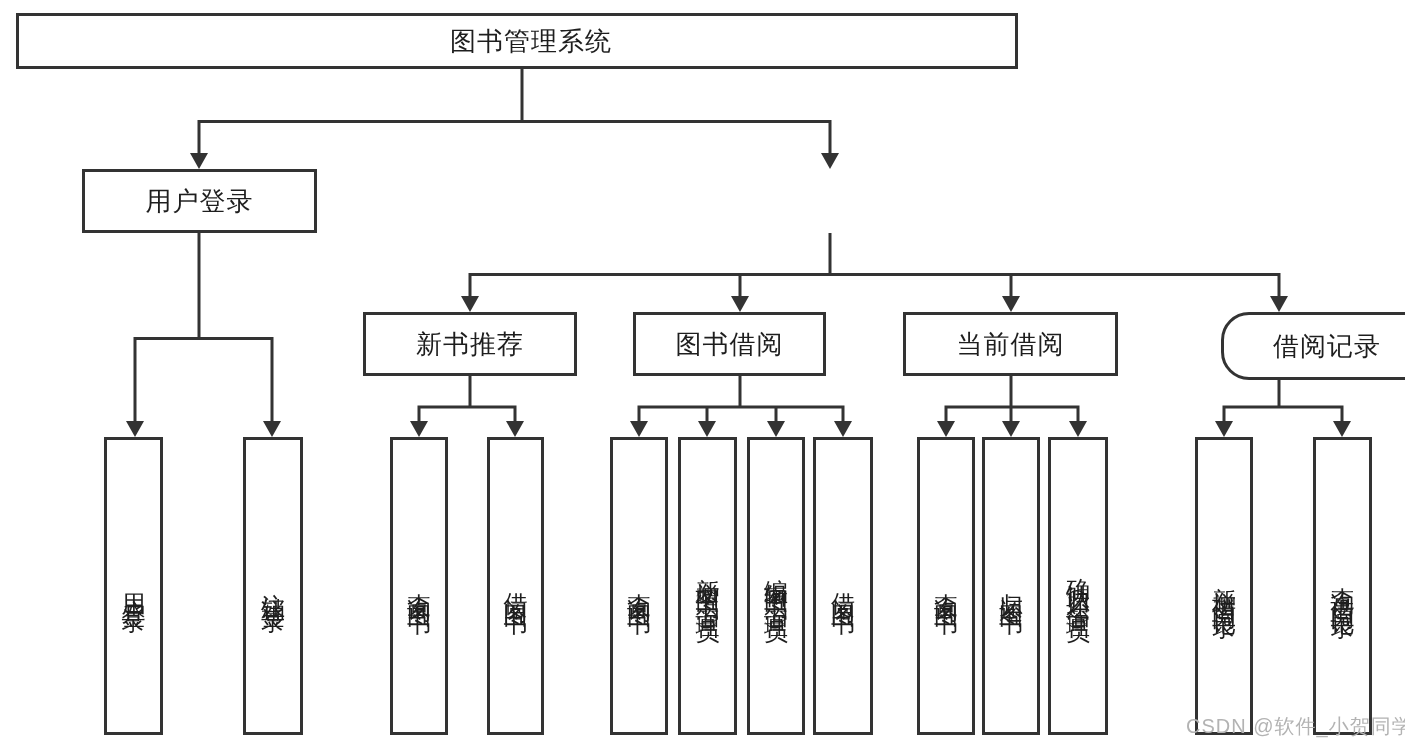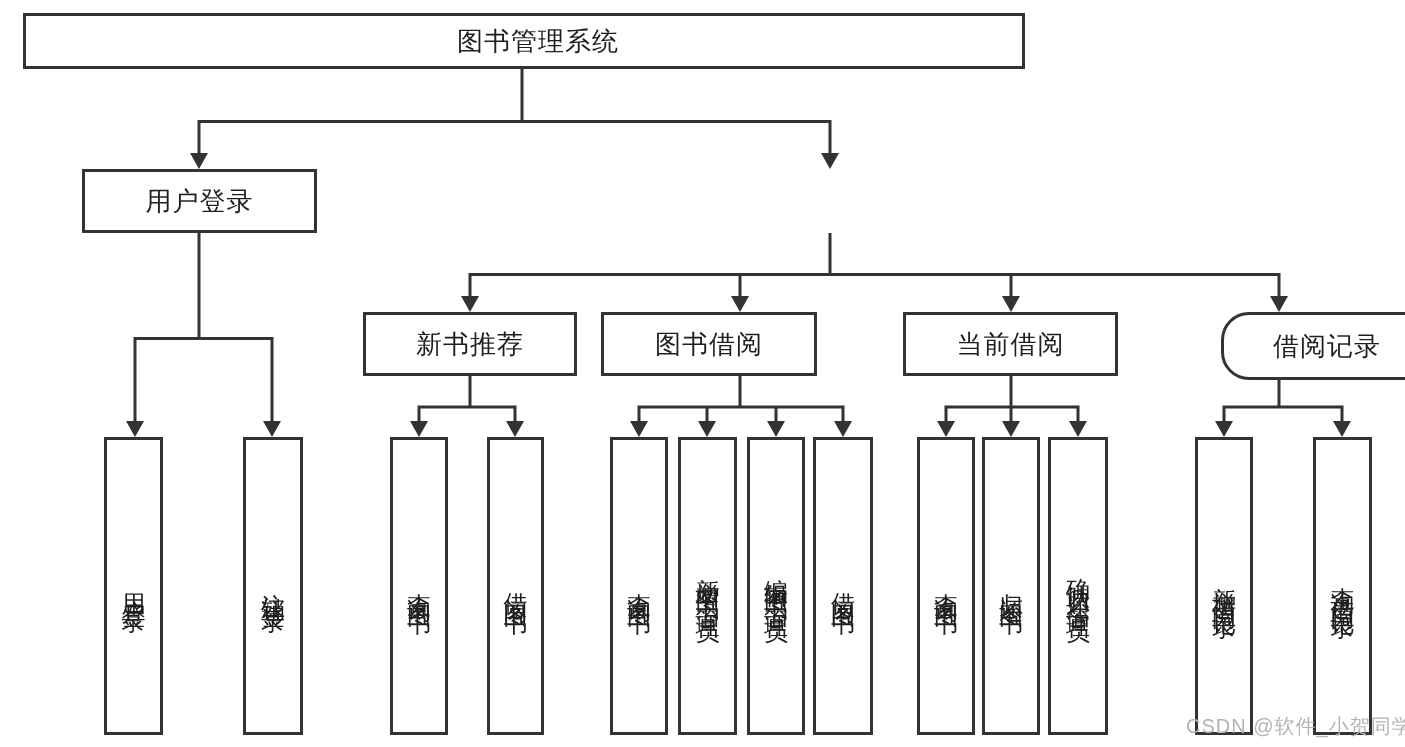--- a/index.html
+++ b/index.html
@@ -49,25 +49,25 @@
     position: absolute;
     left: 1186px;
     top: 713px;
     font-size: 20px;
     color: #b3b3b3;
     letter-spacing: 1px;
     white-space: nowrap;
     z-index: 3;
   }
   
-  .n-root            { left: 23px;   top: 13px;  width: 1002px; height: 56px; padding-left: 28px; }
+  .n-root            { left: 16px;   top: 13px;  width: 1002px; height: 56px; padding-left: 28px; }
   .n-user-login      { left: 82px;   top: 169px; width: 235px;  height: 64px; }
   .n-book-mgmt       { left: 712px;  top: 169px; width: 235px;  height: 64px; }
   .n-new-books       { left: 363px;  top: 312px; width: 214px;  height: 64px; text-align: center; }
-  .n-book-borrow     { left: 601px;  top: 312px; width: 216px;  height: 64px; }
+  .n-book-borrow     { left: 633px;  top: 312px; width: 193px;  height: 64px; }
   .n-current-borrow  { left: 903px;  top: 312px; width: 215px;  height: 64px; }
   .n-borrow-records  { left: 1221px; top: 312px; width: 212px;  height: 68px; border-radius: 28px; }
   
   .n-leaf-login      { left: 104px;  width: 59px; }
   .n-leaf-logout     { left: 243px;  width: 60px; }
   .n-leaf-nb-query   { left: 390px;  width: 58px; }
   .n-leaf-nb-borrow  { left: 487px;  width: 57px; }
   .n-leaf-bb-query   { left: 610px;  width: 58px; }
   .n-leaf-bb-add     { left: 678px;  width: 59px; }
   .n-leaf-bb-edit    { left: 747px;  width: 58px; }

